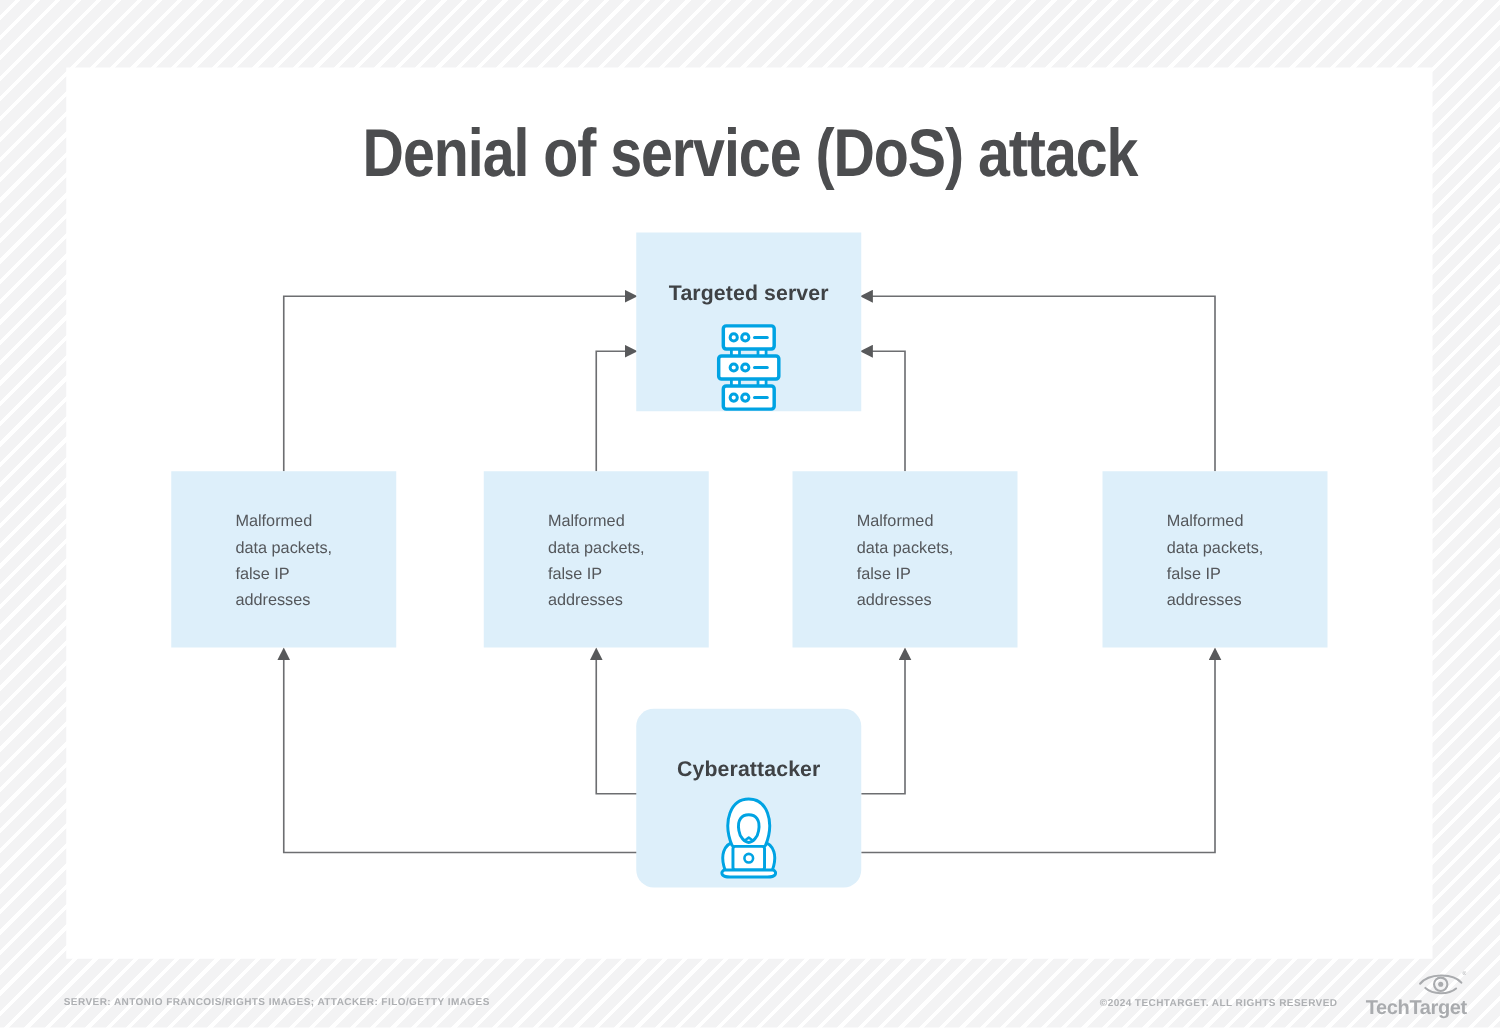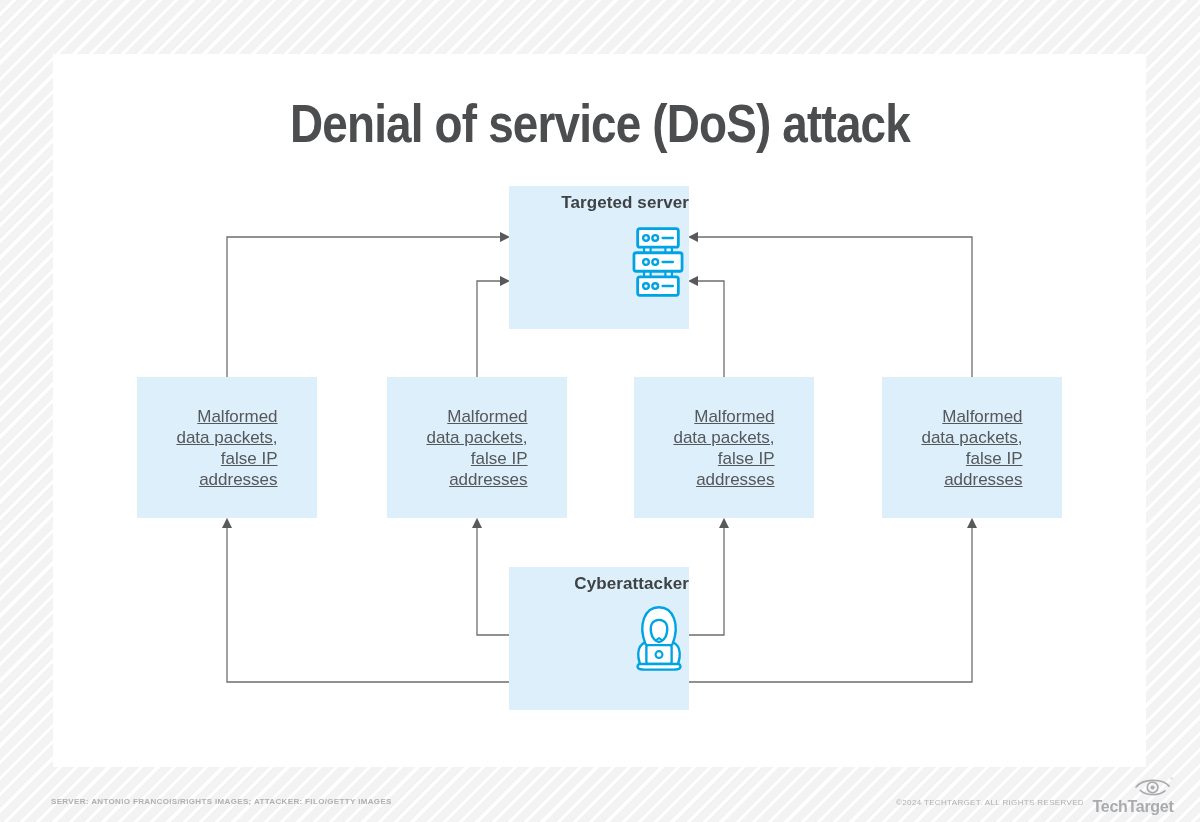--- a/index.html
+++ b/index.html
@@ -36,42 +36,42 @@
     position:absolute;left:0;top:0;width:1200px;height:822px;
   }
   svg.connectors path.wire{
     fill:none;stroke:var(--connector);stroke-width:1.3;
   }
   .node{
     position:absolute;
     background:var(--node-fill);
     display:flex;flex-direction:column;align-items:center;
   }
-  .node.icon-node{width:180px;height:143px;padding-top:7px;align-items:flex-end;}
+  .node.icon-node{width:180px;height:143px;padding-top:39px;}
   .node-label{
     font-size:17px;font-weight:bold;color:var(--label-text);
     letter-spacing:0.1px;
   }
   .node-icon{margin-top:12px;color:var(--icon-stroke);line-height:0;}
   .packet-box{
     left:auto;top:377px;width:180px;height:141px;
     justify-content:center;
   }
   .packet-text{
-    font-size:17px;line-height:21px;color:var(--body-text);
-    text-align:right;white-space:pre-line;text-decoration:underline;
+    font-size:13px;line-height:21px;color:var(--body-text);
+    text-align:left;white-space:pre-line;
   }
   .credit{
     position:absolute;left:51px;top:797px;
     font-size:8px;font-weight:bold;letter-spacing:0.35px;
     color:var(--footer-text);
   }
   .copyright{
-    position:absolute;right:116px;top:798px;
-    font-size:8px;font-weight:normal;letter-spacing:0.35px;
+    position:absolute;right:130px;top:798px;
+    font-size:8px;font-weight:bold;letter-spacing:0.35px;
     color:var(--footer-text);
   }
   .brand{
     position:absolute;right:25px;top:776px;width:84px;
     text-align:center;color:#a9abae;
   }
   .brand .eye{display:block;margin:0 0 0 40px;line-height:0;}
   .brand .brand-text{
     font-size:16px;font-weight:bold;letter-spacing:-0.3px;color:#a9abae;
   }
@@ -141,21 +141,21 @@
 false IP
 addresses</div>
 </div>
 <div class="node packet-box" style="left:882px;">
   <div class="packet-text">Malformed
 data packets,
 false IP
 addresses</div>
 </div>
 
-<div class="node icon-node" style="left:509px;top:567px;">
+<div class="node icon-node" style="left:509px;top:567px;border-radius:14px;">
   <div class="node-label">Cyberattacker</div>
   <span class="node-icon" style="margin-top:8px;">
     <svg width="60" height="72" viewBox="0 0 76 88" fill="none" stroke="currentColor" stroke-width="3" stroke-linecap="round" stroke-linejoin="round">
       <path d="M16,82 C7,62 13,50 25,48 L51,48 C63,50 69,62 60,82" fill="#fff"></path>
       <path d="M21,52 C11,27 20,5 38,5 C56,5 65,27 55,52 C52,56 24,56 21,52 Z" fill="#fff"></path>
       <path d="M28,37 C26,26 31,21 38,21 C45,21 50,26 48,37 C47,44 42,49 38,49 C34,49 29,44 28,37 Z" fill="#fff"></path>
       <path d="M34,47 L38,44 L42,47" fill="none" stroke-width="2.4"></path>
       <rect x="22" y="53" width="32" height="24" rx="2.5" fill="#fff"></rect>
       <circle cx="38" cy="65" r="4.4" stroke-width="2.6"></circle>
       <path d="M14,77 L62,77 C65,77 66,80 64.5,82 C63,84 60,84 57,84 L19,84 C16,84 13,84 11.5,82 C10,80 11,77 14,77 Z" fill="#fff"></path>

